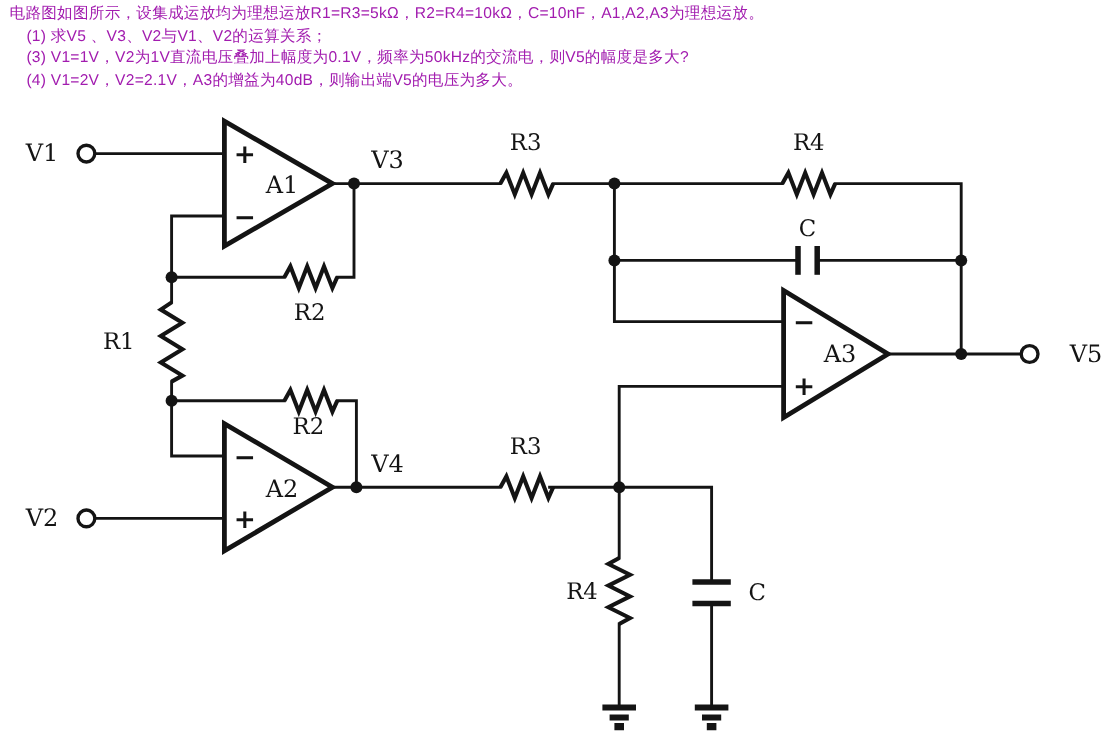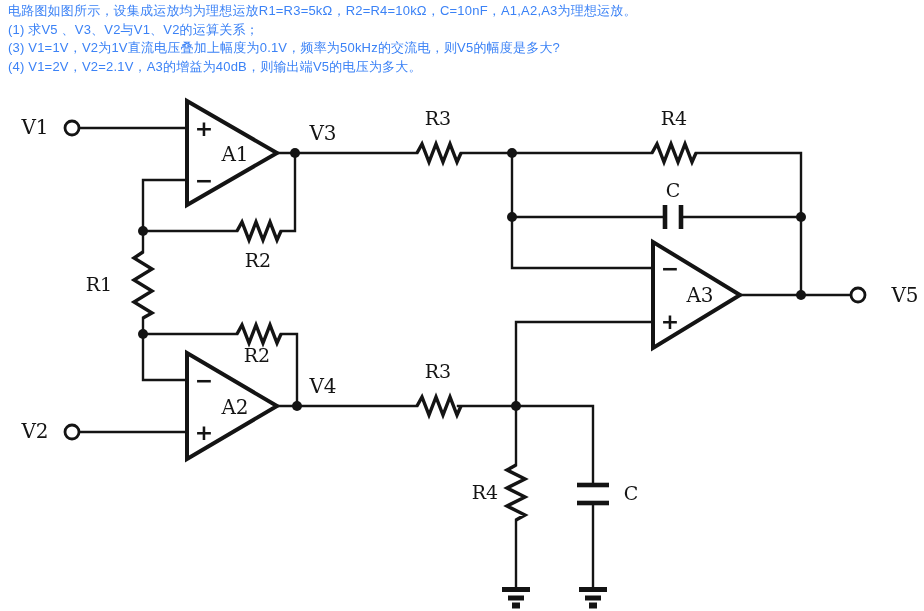--- a/index.html
+++ b/index.html
@@ -1,20 +1,20 @@
 <!DOCTYPE html>
 <html><head>
 <meta charset="utf-8">
 <style>
   html,body{margin:0;padding:0;background:#fff;}
   .page{position:relative;width:924px;height:611px;background:#fff;overflow:hidden;
         font-family:"Liberation Sans", sans-serif;color:#161616;}
   .problem{position:absolute;left:8px;top:2px;width:900px;font-size:13px;line-height:18.6px;
-           color:#3b82f6;letter-spacing:0.2px;}
-  .problem .item{margin-left:0;}
+           color:#a21caf;letter-spacing:0.2px;}
+  .problem .item{margin-left:14px;}
   svg{position:absolute;left:0;top:0;}
   .wire{stroke:#141414;stroke-width:2.4;fill:none;stroke-linecap:square;}
   .comp{stroke:#141414;stroke-width:3.4;fill:none;stroke-linejoin:miter;}
   .tri{stroke:#141414;stroke-width:4;fill:#fff;stroke-linejoin:miter;}
   .plate{stroke:#141414;stroke-width:4.6;}
   .gnd1{stroke:#141414;stroke-width:5;}
   .gnd3{stroke:#141414;stroke-width:6;}
   .dot{fill:#141414;}
   .term{stroke:#141414;stroke-width:2.8;fill:#fff;}
   .lbl{font-family:"DejaVu Serif", serif;font-size:19px;fill:#141414;text-anchor:middle;}

